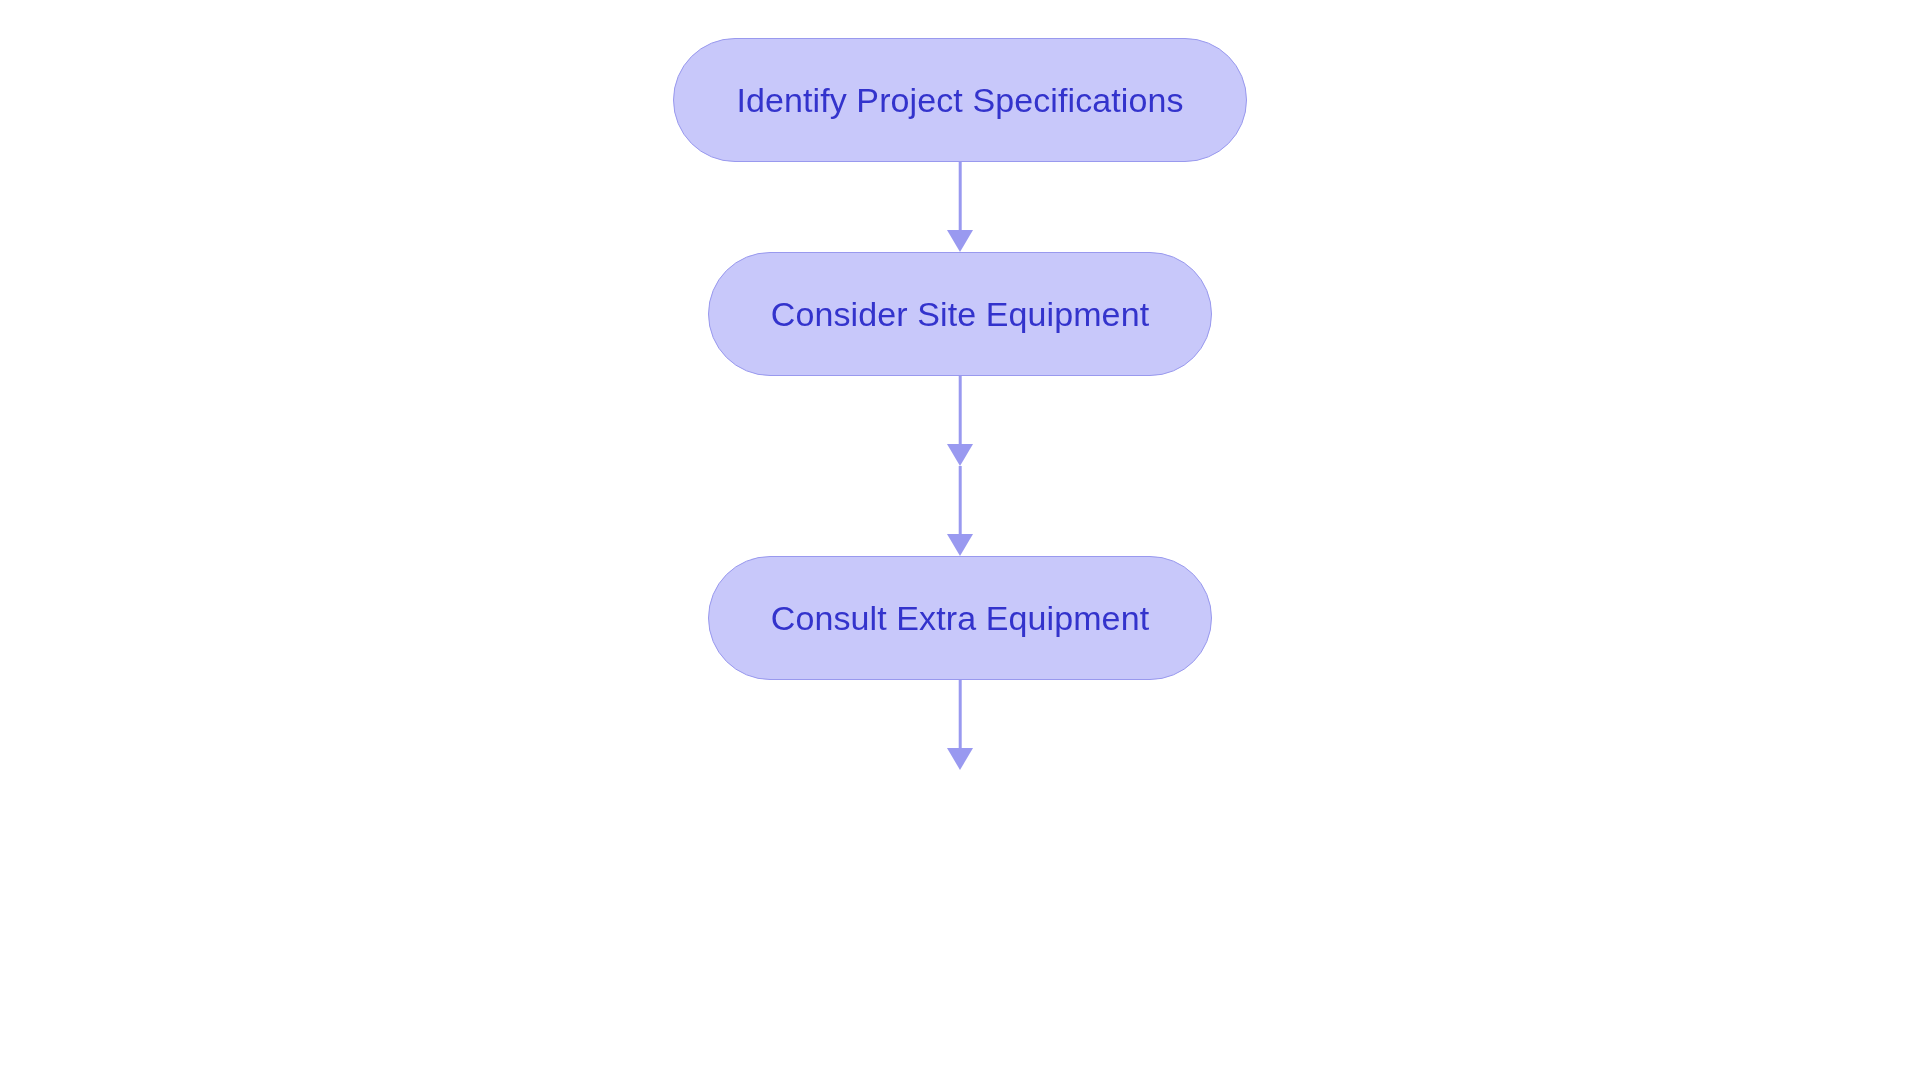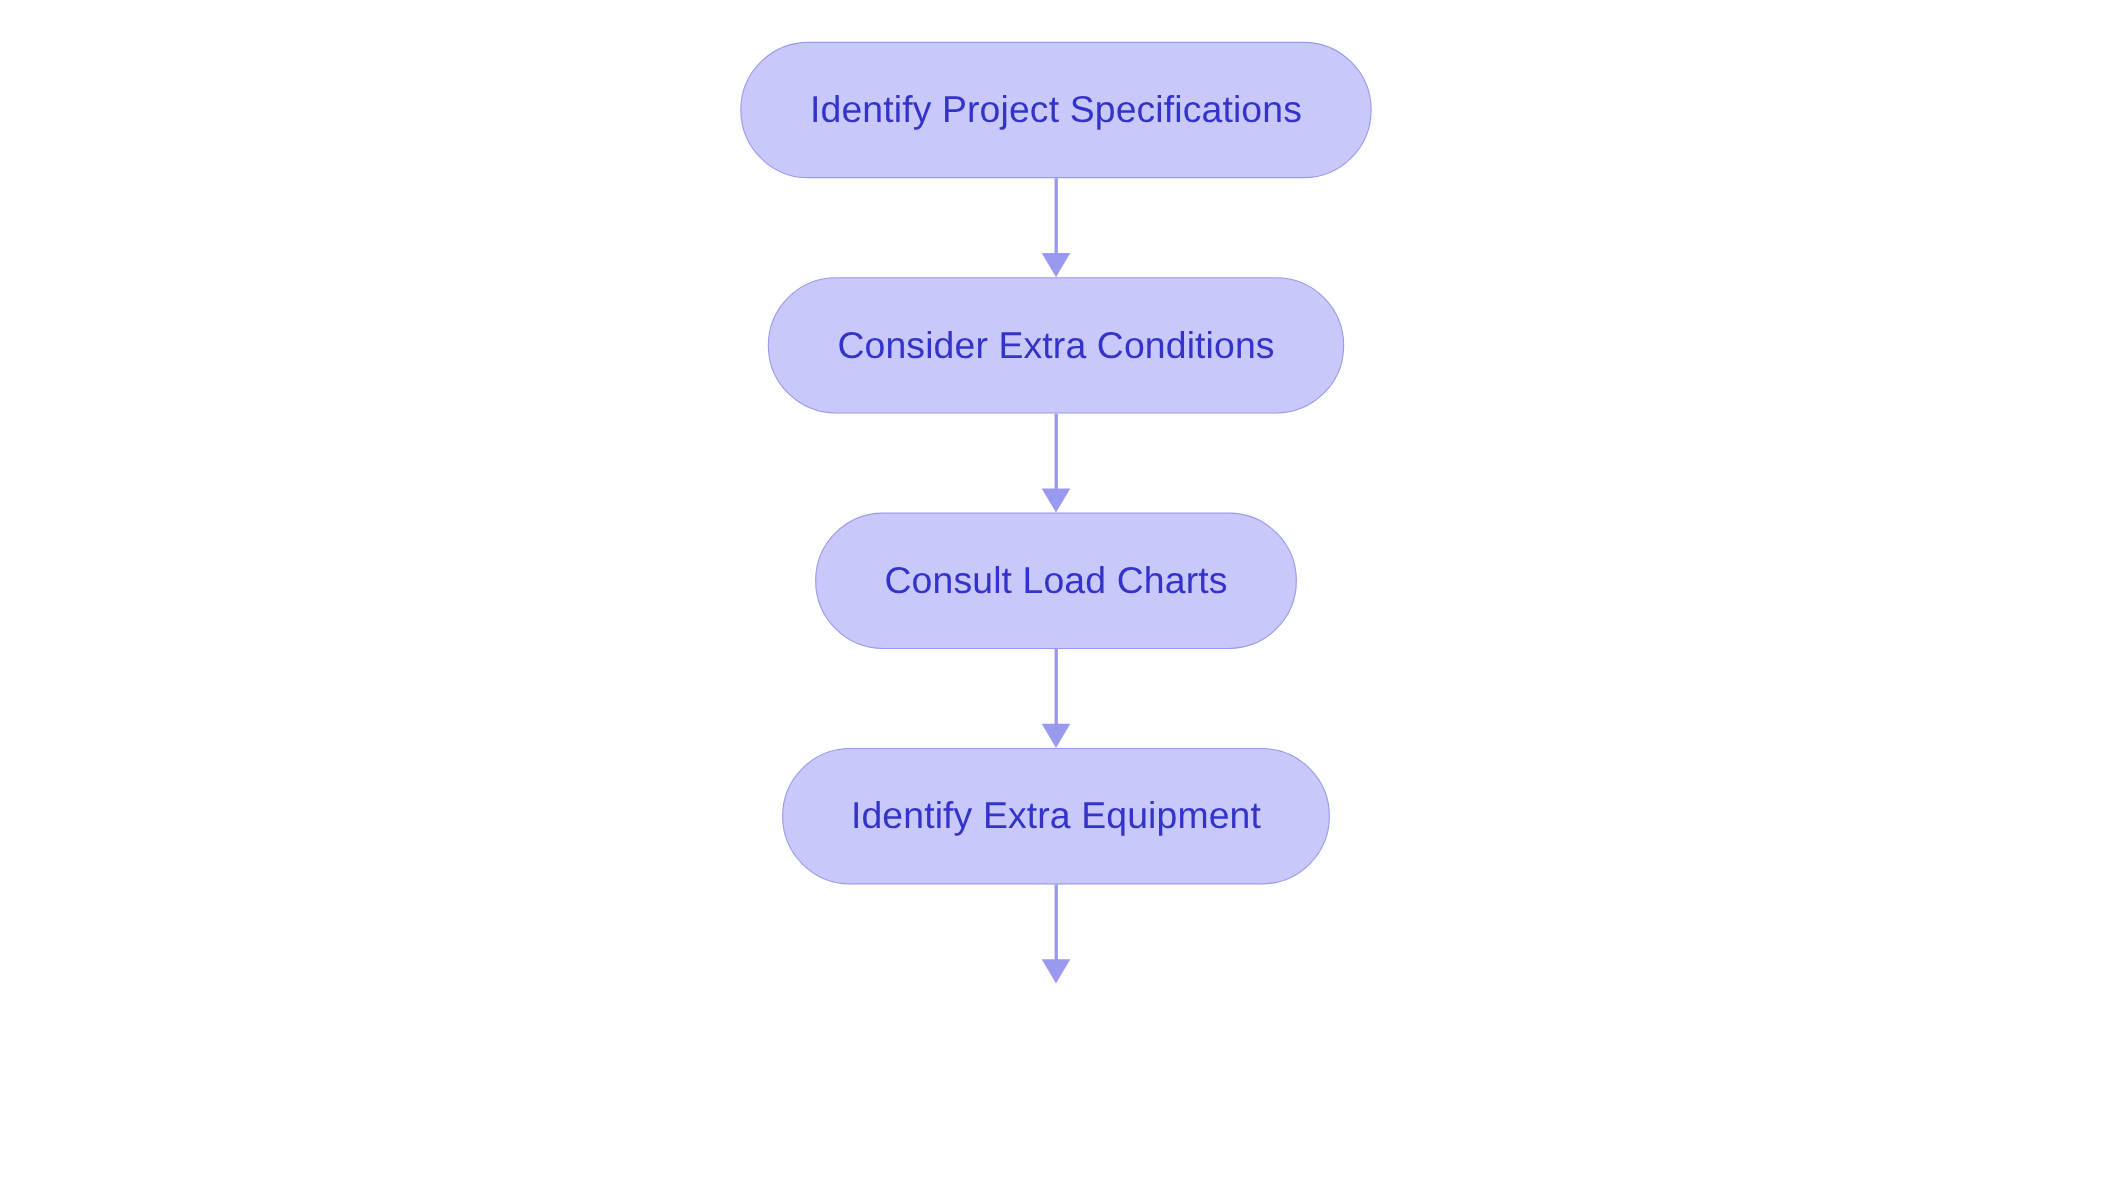--- a/index.html
+++ b/index.html
@@ -82,39 +82,36 @@
   <div class="node">
     <span>Identify Project Specifications</span>
   </div>
 
   <div class="connector">
     <div class="stem"></div>
     <div class="head"></div>
   </div>
 
   <div class="node">
-    <span>Consider Extra Conditions</span>
+    <span>Consider Site Equipment</span>
   </div>
 
   <div class="connector">
     <div class="stem"></div>
     <div class="head"></div>
   </div>
 
-  <div class="node">
-    <span>Consult Load Charts</span>
-  </div>
 
   <div class="connector">
     <div class="stem"></div>
     <div class="head"></div>
   </div>
 
   <div class="node">
-    <span>Identify Extra Equipment</span>
+    <span>Consult Extra Equipment</span>
   </div>
 
   <div class="connector">
     <div class="stem"></div>
     <div class="head"></div>
   </div>
 
 
 </div>
 

